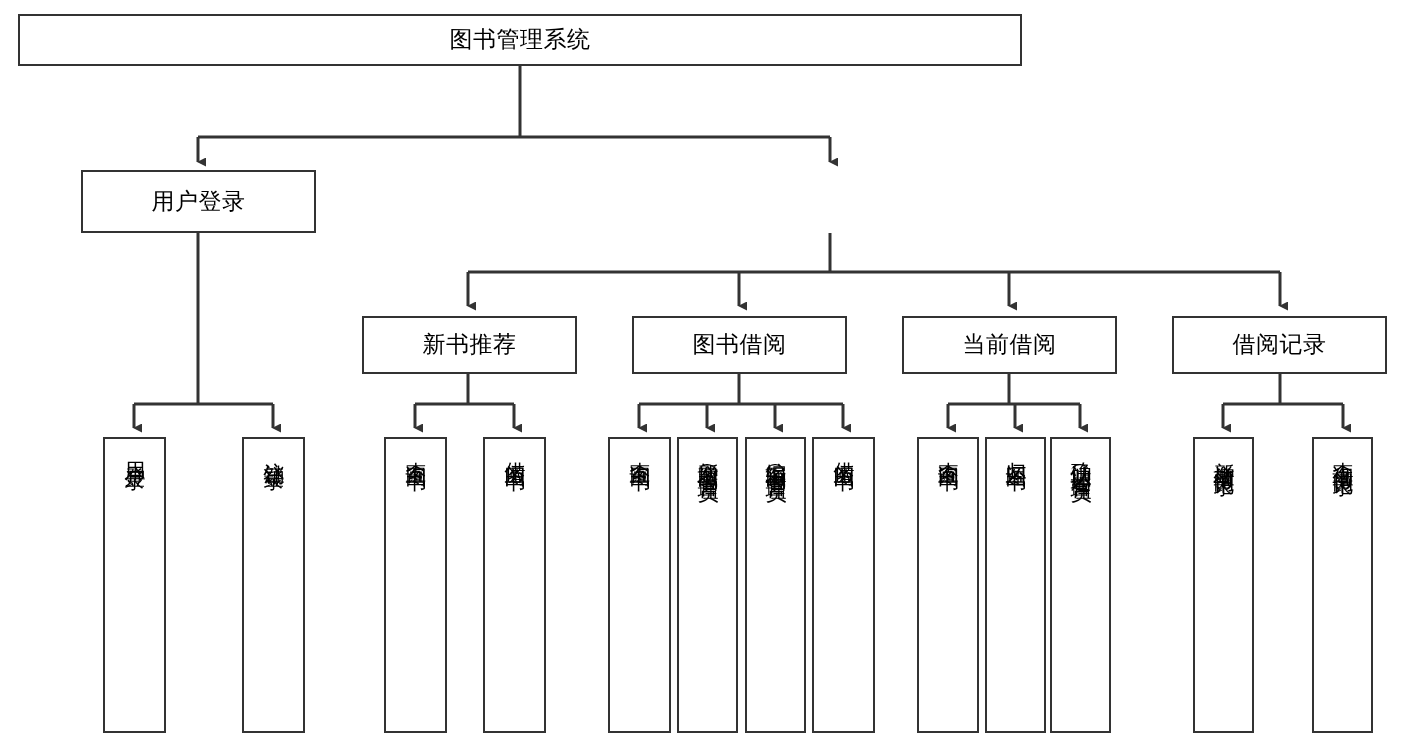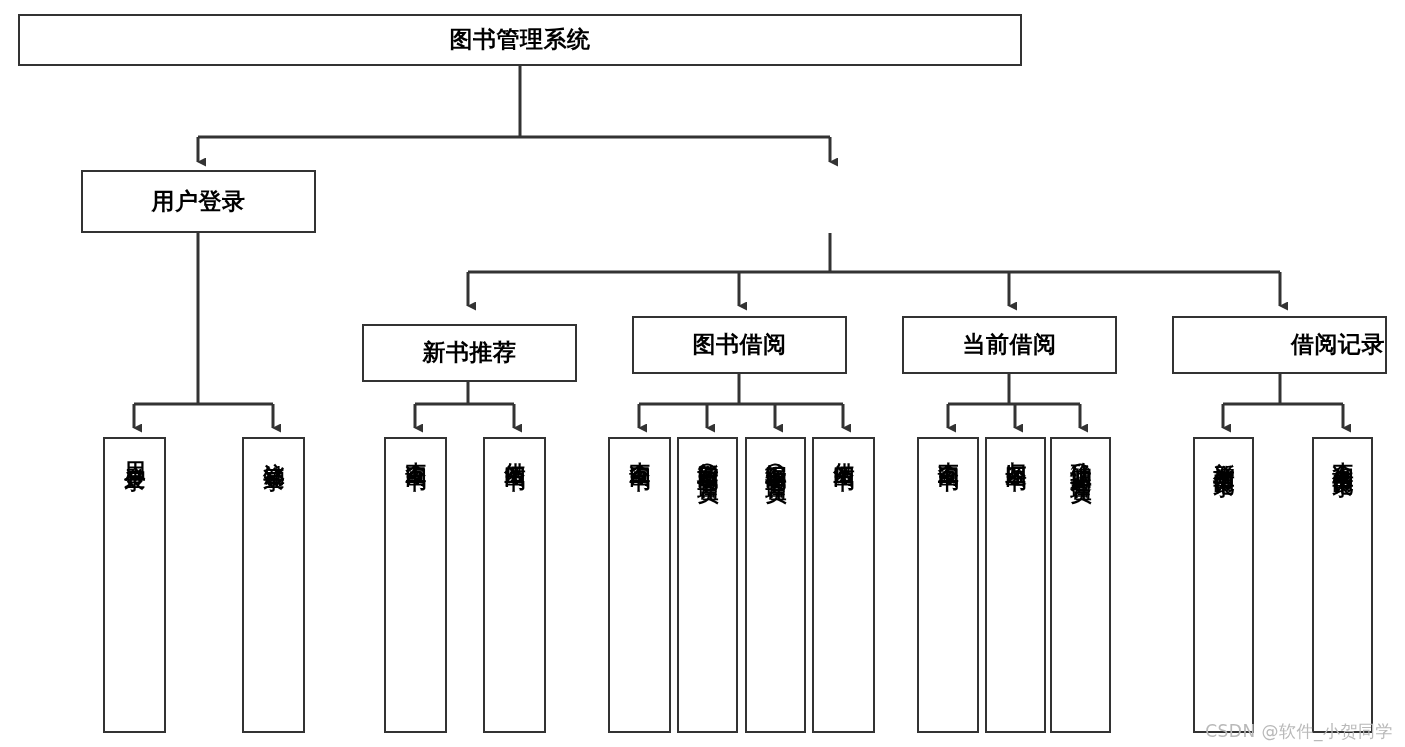--- a/index.html
+++ b/index.html
@@ -28,21 +28,20 @@
   .node {
     position: absolute;
     box-sizing: border-box;
     border: 2px solid #333333;
     background: #ffffff;
     display: flex;
     align-items: center;
     justify-content: center;
     color: #000000;
     z-index: 2;
-    font-weight: bold;
   }
   .node-label {
     display: block;
     text-align: center;
     line-height: 1.12;
     white-space: nowrap;
   }
   
   .node.horiz .node-label {
     font-size: 23px;
@@ -129,30 +128,30 @@
   </svg>
 
   <div class="node horiz" style="left:18px; top:14px; width:1004px; height:52px;">
     <span class="node-label">图书管理系统</span>
   </div>
 
   <div class="node horiz" style="left:81px; top:170px; width:235px; height:63px;">
     <span class="node-label">用户登录</span>
   </div>
 
-  <div class="node horiz" style="left:362px; top:324px; width:215px; height:58px;">
+  <div class="node horiz" style="left:362px; top:316px; width:215px; height:58px;">
     <span class="node-label">新书推荐</span>
   </div>
   <div class="node horiz" style="left:902px; top:316px; width:215px; height:58px;">
     <span class="node-label">当前借阅</span>
   </div>
   <div class="node horiz" style="left:632px; top:316px; width:215px; height:58px;">
     <span class="node-label">图书借阅</span>
   </div>
-  <div class="node horiz" style="left:1172px; top:316px; width:215px; height:58px;justify-content:flex-end;">
+  <div class="node horiz" style="left:1172px; top:316px; width:215px; height:58px;">
     <span class="node-label">借阅记录</span>
   </div>
 
   <div class="node vert" style="left:103px; top:437px; width:63px; height:296px;">
     <span class="node-label">用户登录</span>
   </div>
   <div class="node vert" style="left:242px; top:437px; width:63px; height:296px;">
     <span class="node-label">注销登录</span>
   </div>
 
@@ -186,15 +185,14 @@
     <span class="node-label">确认归还（管理员）</span>
   </div>
 
   <div class="node vert" style="left:1193px; top:437px; width:61px; height:296px;">
     <span class="node-label">新增借阅记录</span>
   </div>
   <div class="node vert" style="left:1312px; top:437px; width:61px; height:296px;">
     <span class="node-label">查询借阅记录</span>
   </div>
 
-  <div id="watermark">CSDN @软件_小贺同学</div>
 
 </div>
 
 </body></html>

